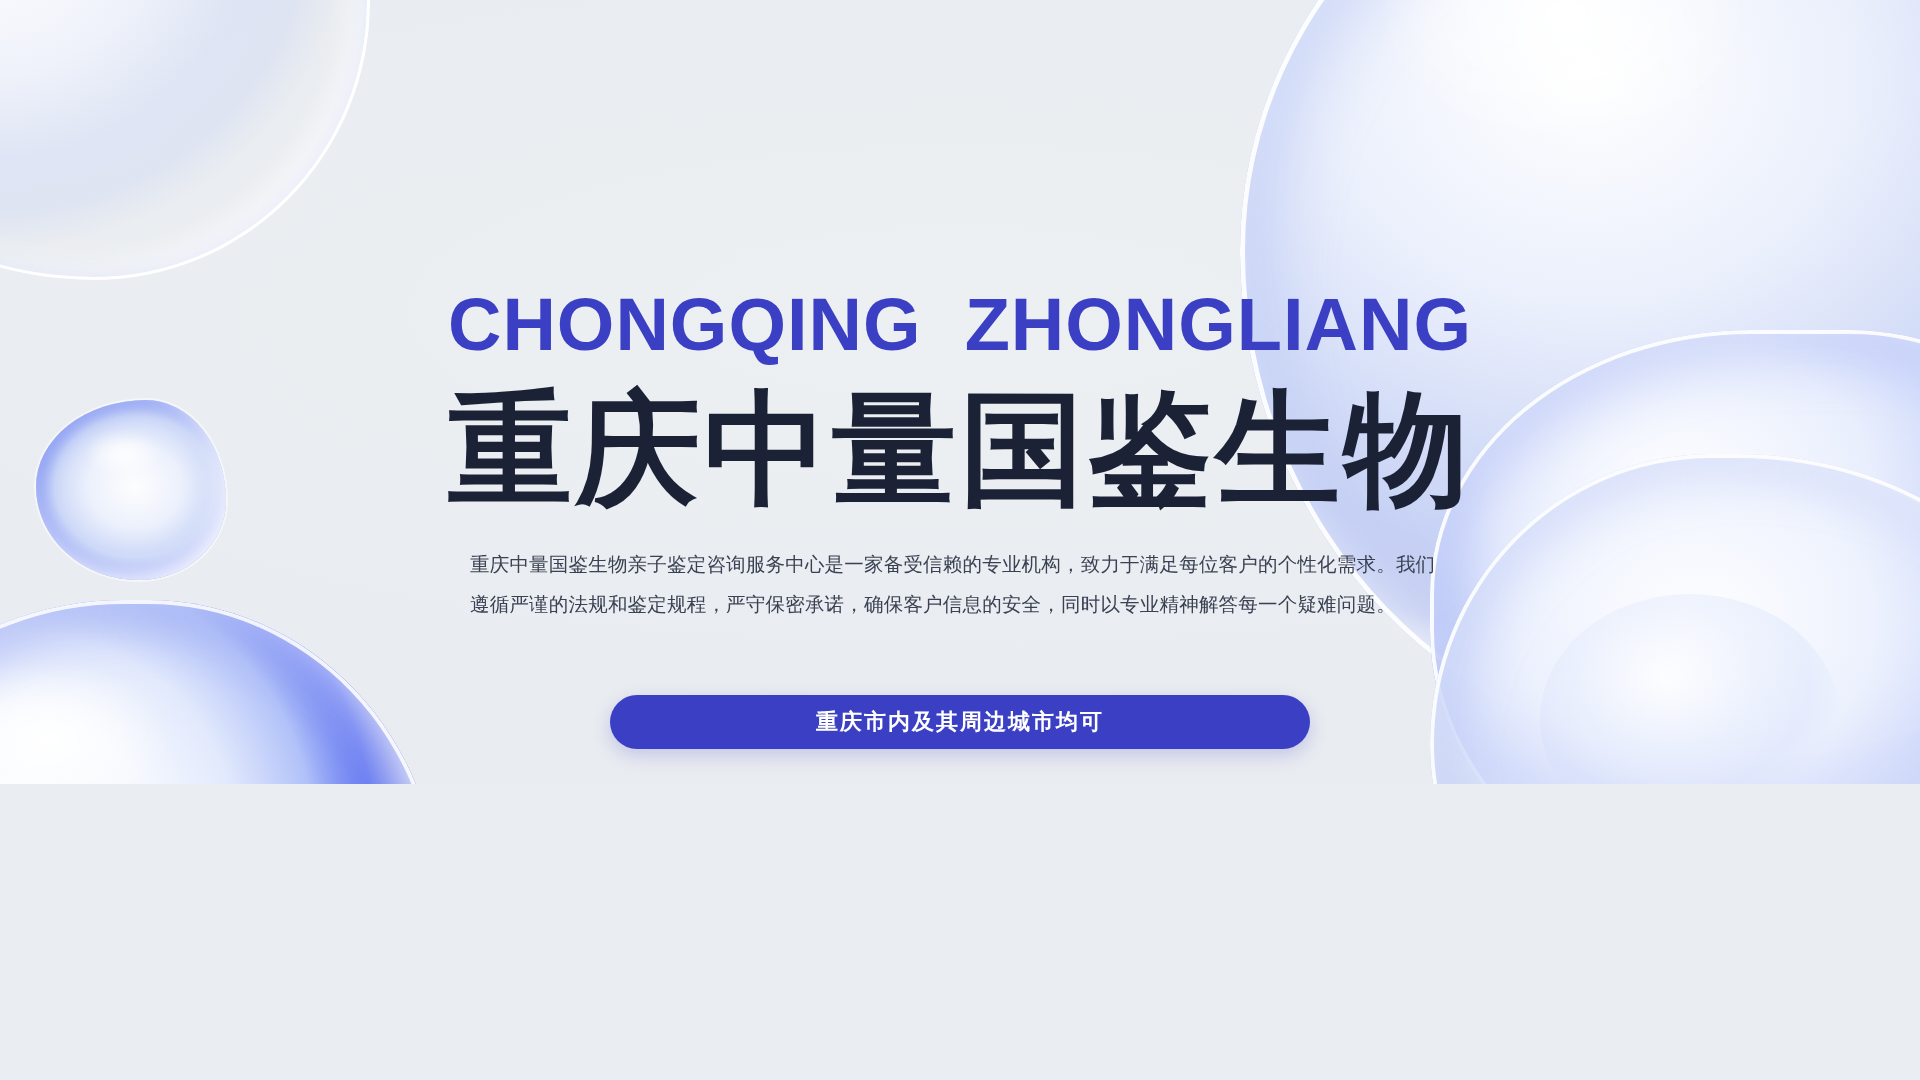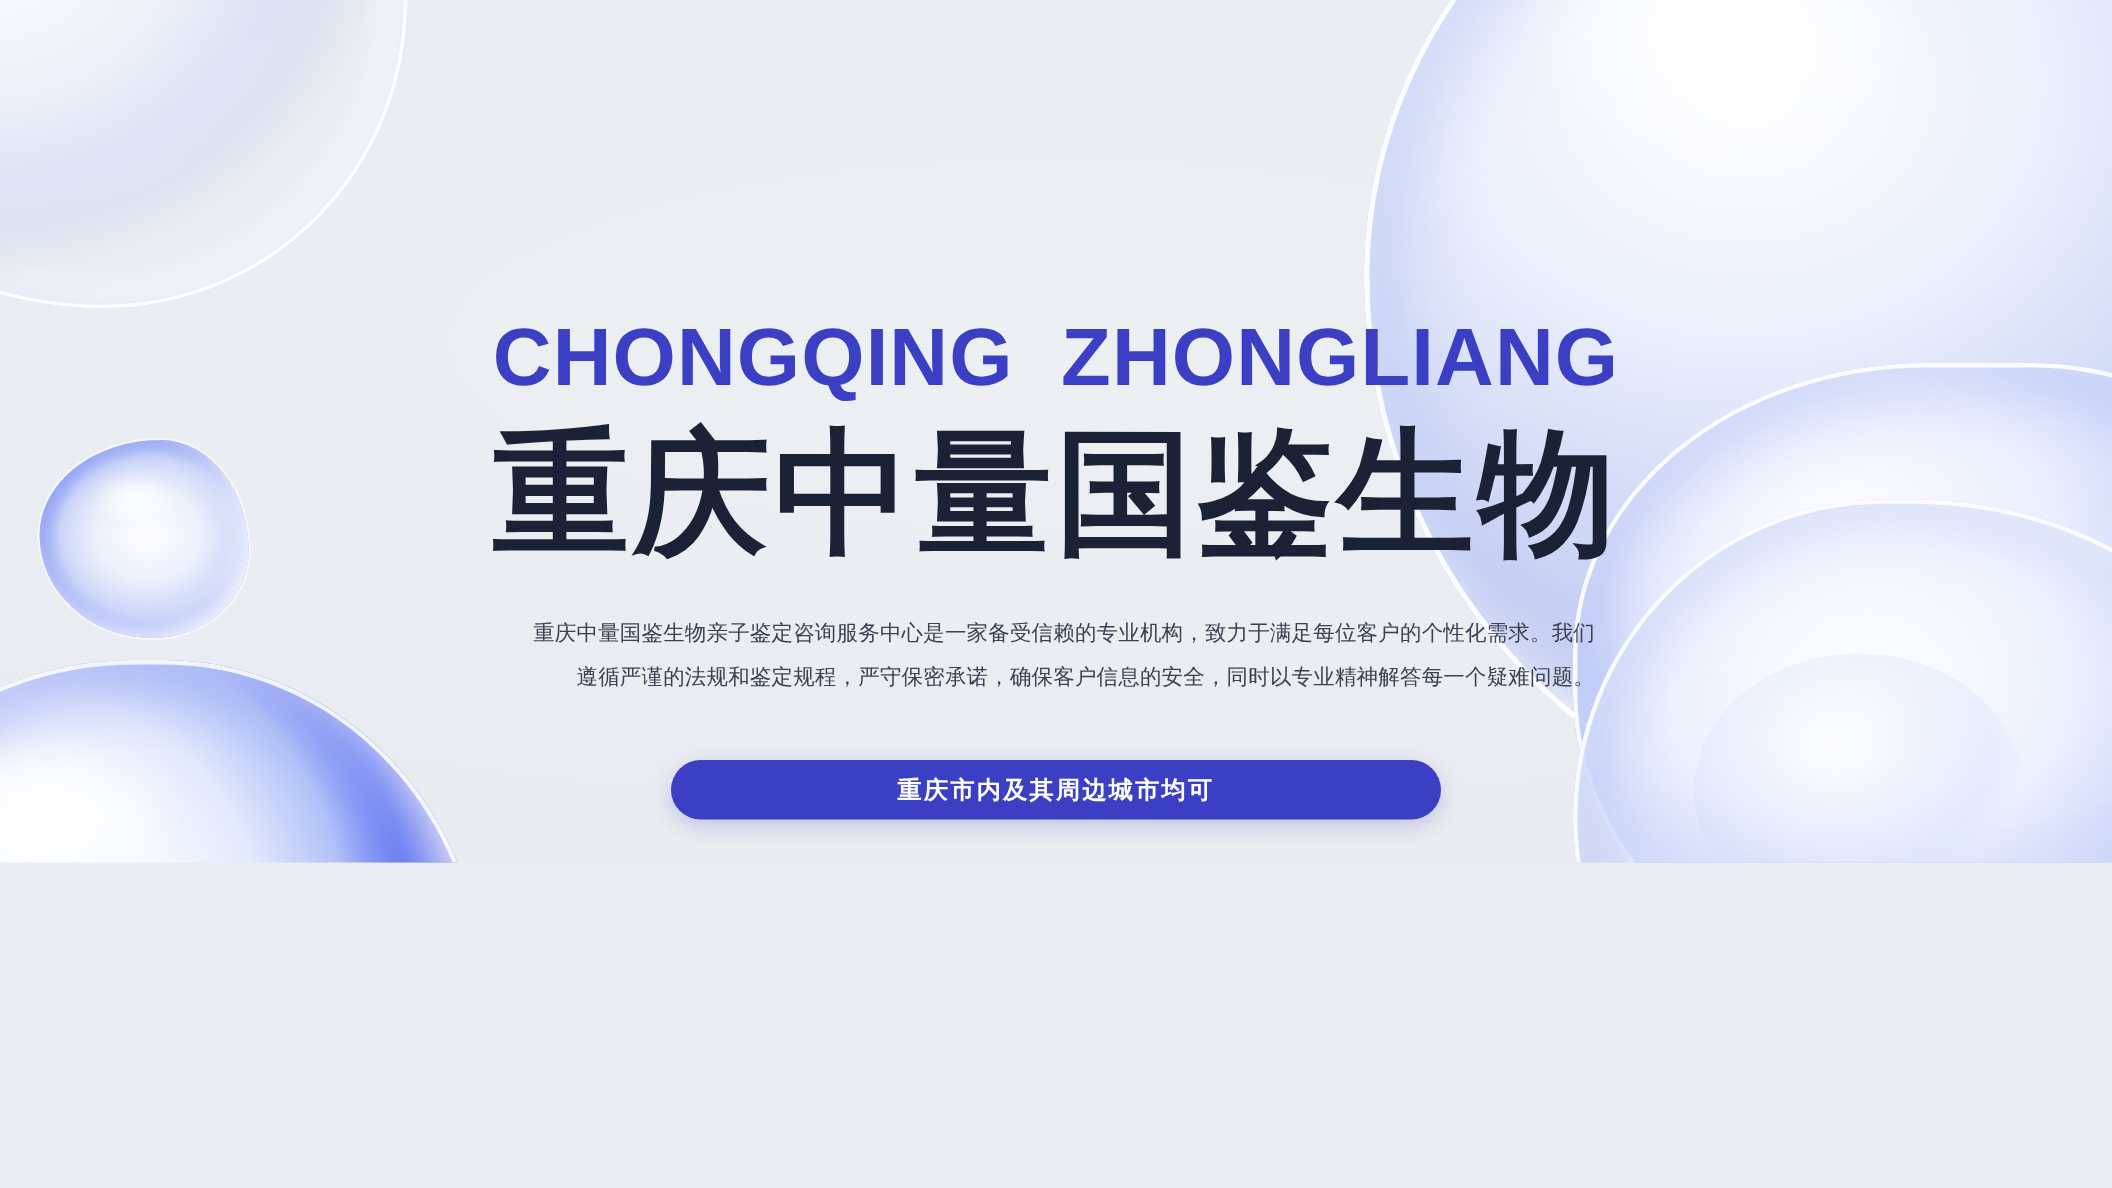--- a/index.html
+++ b/index.html
@@ -162,31 +162,31 @@
   .hero-cn{
     margin-top:22px;
     font-size:124px;
     font-weight:bold;
     letter-spacing:4px;
     color:#1b2236;
     line-height:1.06;
   }
 
   .hero-desc{
-    margin-top:42px;
+    margin-top:30px;
     width:980px;
     font-size:19.5px;
     line-height:2.05;
     color:#3a4152;
-    text-align:right;
+    text-align:left;
     letter-spacing:.2px;
   }
 
   .hero-cta{
-    margin-top:54px;
+    margin-top:70px;
     width:700px;height:54px;
     border:none;
     border-radius:27px;
     background:#3a3fc4;
     color:#ffffff;
     font-size:22px;
     font-weight:bold;
     letter-spacing:2px;
     font-family:inherit;
     cursor:pointer;

